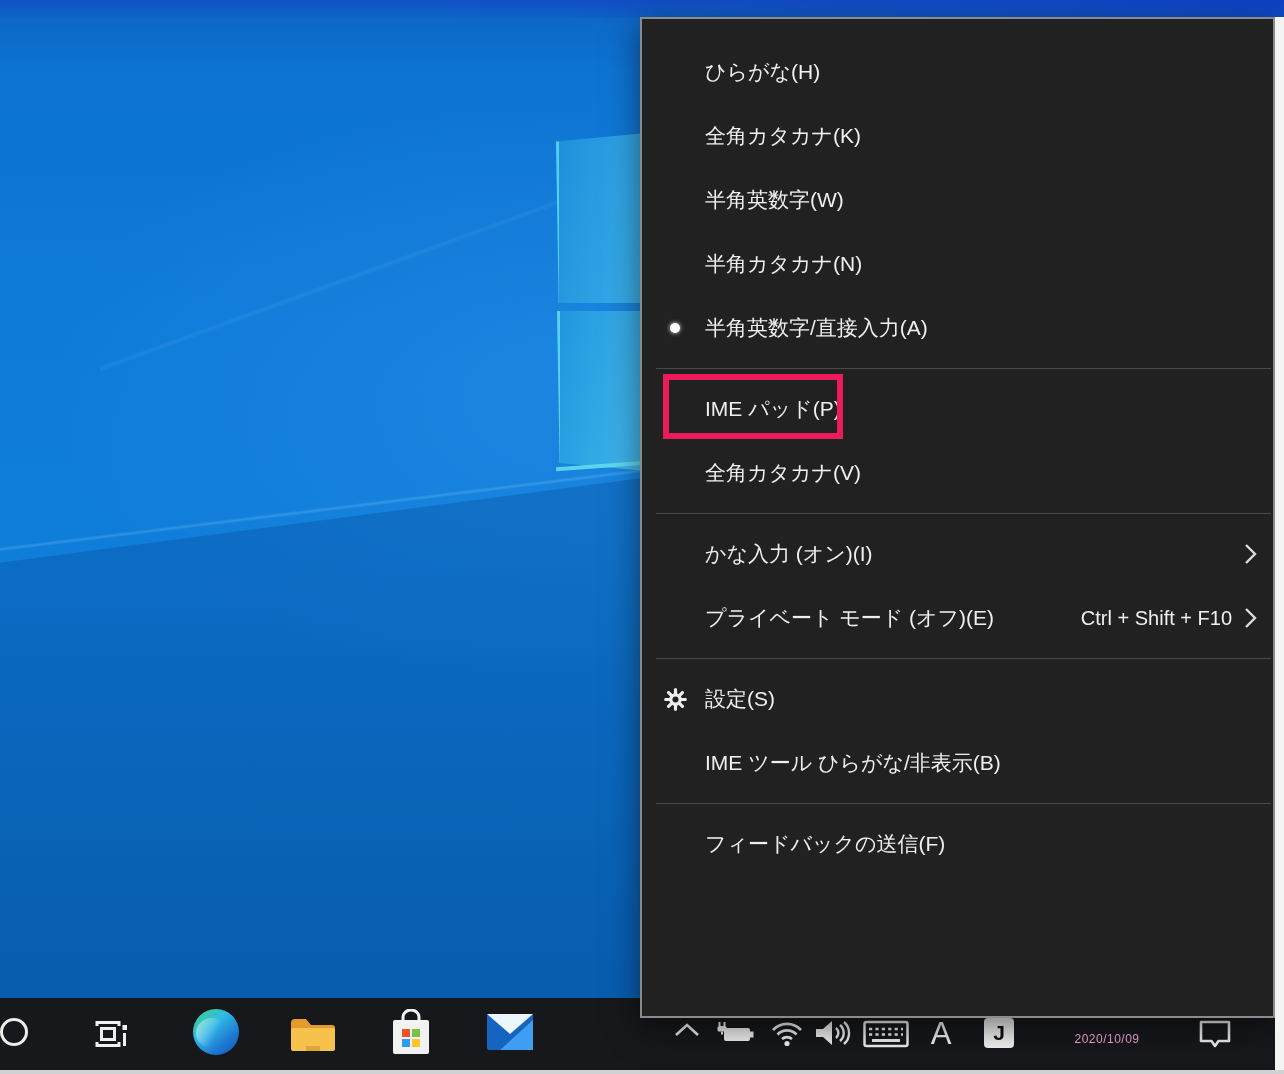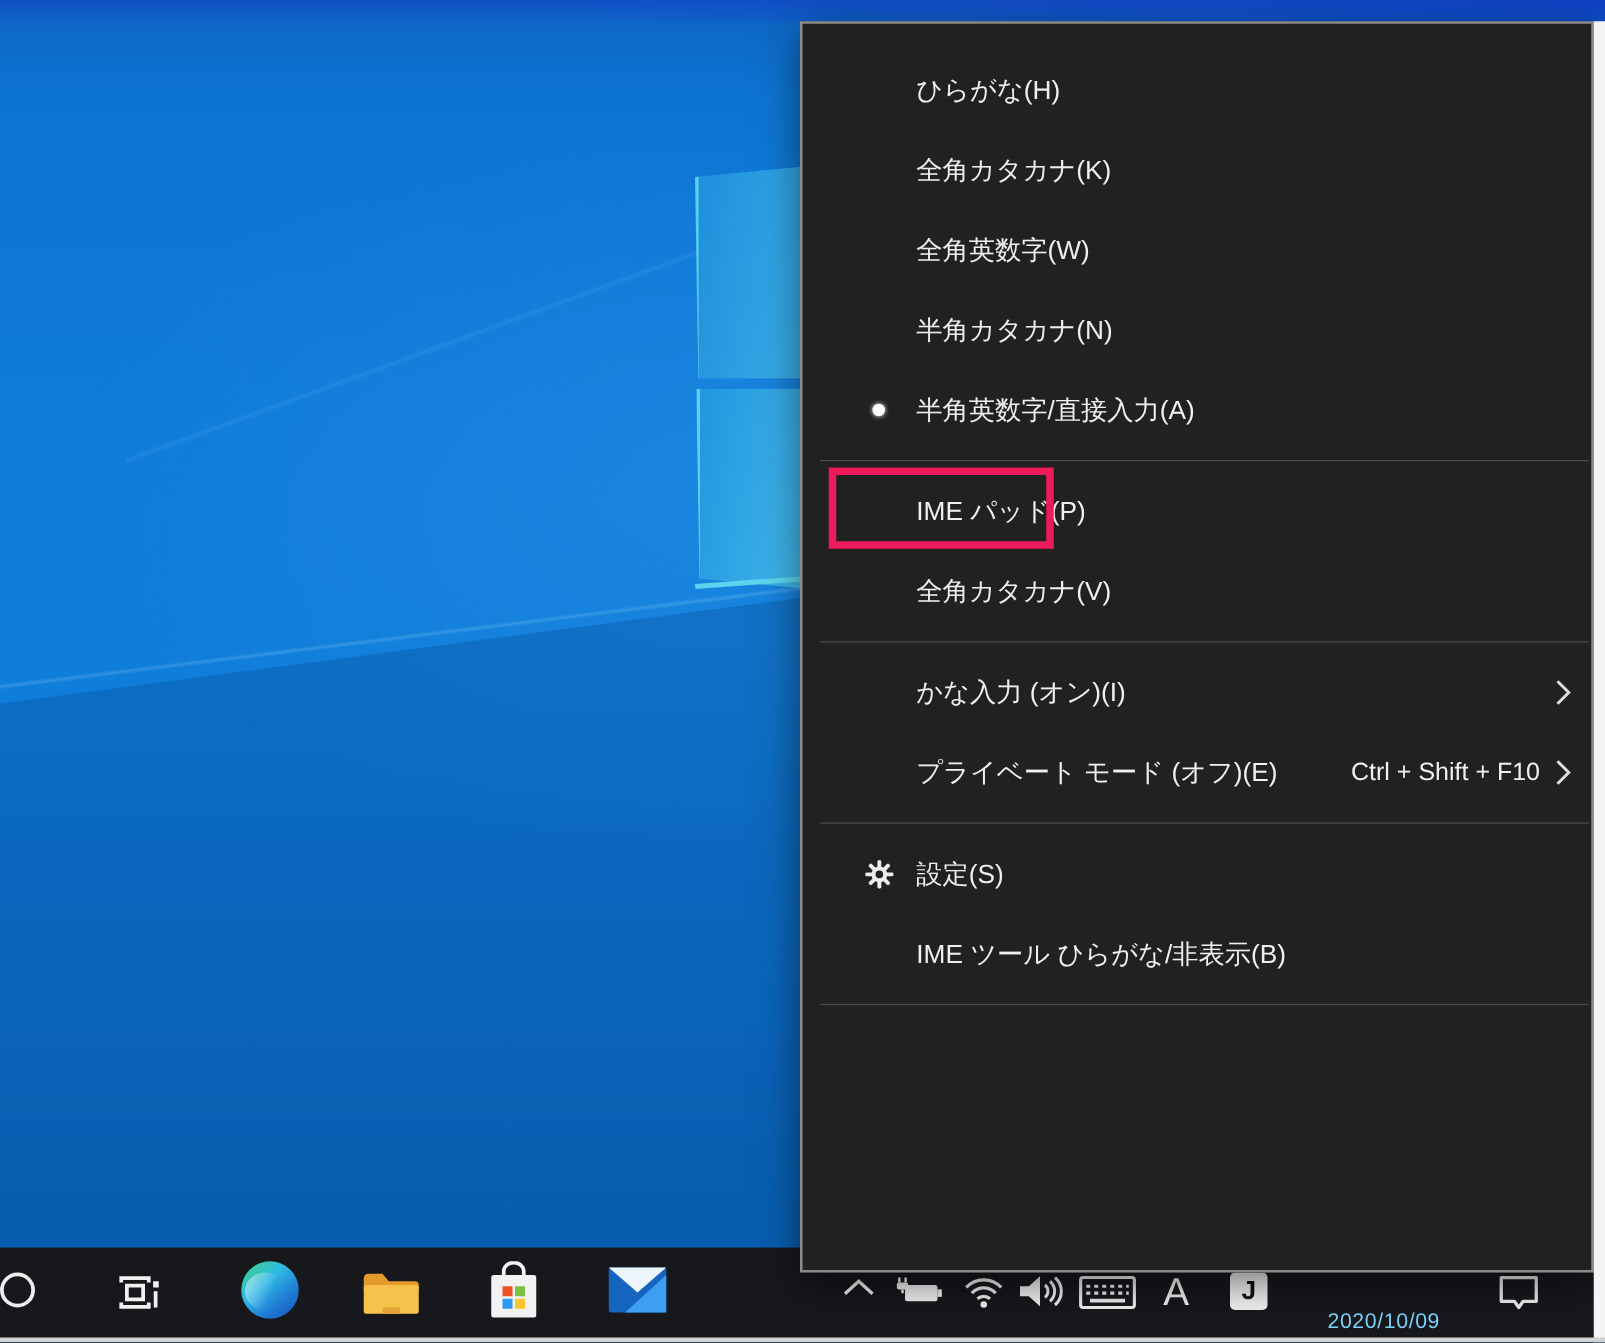--- a/index.html
+++ b/index.html
@@ -50,31 +50,31 @@
     background:linear-gradient(140deg,#3fd27f 2%,#2fbbe6 38%,#1e78d2 72%,#1454b9 98%);
     position:absolute; overflow:hidden; }
   .edge-circle::after { content:""; position:absolute; left:3px; top:9px; width:32px; height:30px;
     border-radius:50%;
     background:linear-gradient(115deg, rgba(255,255,255,0.55), rgba(255,255,255,0) 62%); }
 
   .ime-a { left:922px; top:14px; width:38px; height:44px;
     color:#f2f2f2; font-size:31px; }
   .ime-j { left:984px; top:20px; width:30px; height:30px;
     background:#f2f2f2; border-radius:4px; color:#101010; font-size:21px; font-weight:bold; }
-  .tray-date { left:1035px; top:46px; width:144px; height:26px;
-    color:#7dd3fc; font-size:17px; letter-spacing:0.5px; }
+  .tray-date { left:1035px; top:28px; width:144px; height:26px;
+    color:#f9a8d4; font-size:12px; letter-spacing:0.5px; }
 
   
   .context-menu { position:absolute; left:640px; top:17px; width:635px; height:1001px;
     background:#212121; border:2px solid #8b8b8b; z-index:5;
     box-shadow:0 10px 30px rgba(0,0,0,0.5);
     padding:21px 0 12px 0; display:flex; flex-direction:column;
     color:#efefef; font-size:21px; }
   .menu-item { height:64px; flex:0 0 64px; display:flex; align-items:center;
-    padding-left:63px; padding-right:16px; position:relative; cursor:default;margin-left:28px; }
+    padding-left:63px; padding-right:16px; position:relative; cursor:default; }
   .menu-sep { height:1px; flex:0 0 1px; background:#4a4a4a; margin:8px 2px 8px 14px; }
   .icon-slot { position:absolute; left:18px; top:0; width:30px; height:64px;
     display:flex; align-items:center; justify-content:center; }
   .radio-dot { width:10px; height:10px; border-radius:50%; background:#ffffff;
     box-shadow:0 0 4px rgba(255,255,255,0.9); }
   .shortcut { margin-left:auto; font-size:20px; color:#efefef; white-space:nowrap;text-align:center; }
   .chev { margin-left:12px; display:flex; align-items:center; }
   .chev-only { margin-left:auto; }
   .highlight-box { position:absolute; left:21px; top:355px; width:180px; height:65px;
     border:6px solid #ee1b5c; z-index:7; pointer-events:none; }
@@ -209,21 +209,21 @@
 
   <div class="context-menu">
 
     <div class="menu-item">
       <span>ひらがな(H)</span>
     </div>
     <div class="menu-item">
       <span>全角カタカナ(K)</span>
     </div>
     <div class="menu-item">
-      <span>全角英数字(W)</span>
+      <span>半角英数字(W)</span>
     </div>
     <div class="menu-item">
       <span>半角カタカナ(N)</span>
     </div>
     <div class="menu-item">
       <span class="icon-slot">
           <span class="radio-dot"></span>
         </span>
       <span>半角英数字/直接入力(A)</span>
     </div>
@@ -273,19 +273,22 @@
         </svg>
       </span>
       <span>設定(S)</span>
     </div>
     <div class="menu-item">
       <span>IME ツール ひらがな/非表示(B)</span>
     </div>
 
     <div class="menu-sep"></div>
 
+    <div class="menu-item">
+      <span>フィードバックの送信(F)</span>
+    </div>
 
     <div class="highlight-box"></div>
   </div>
 
   <div class="right-strip"></div>
   <div class="bottom-strip"></div>
 </div>
 
 </body></html>

